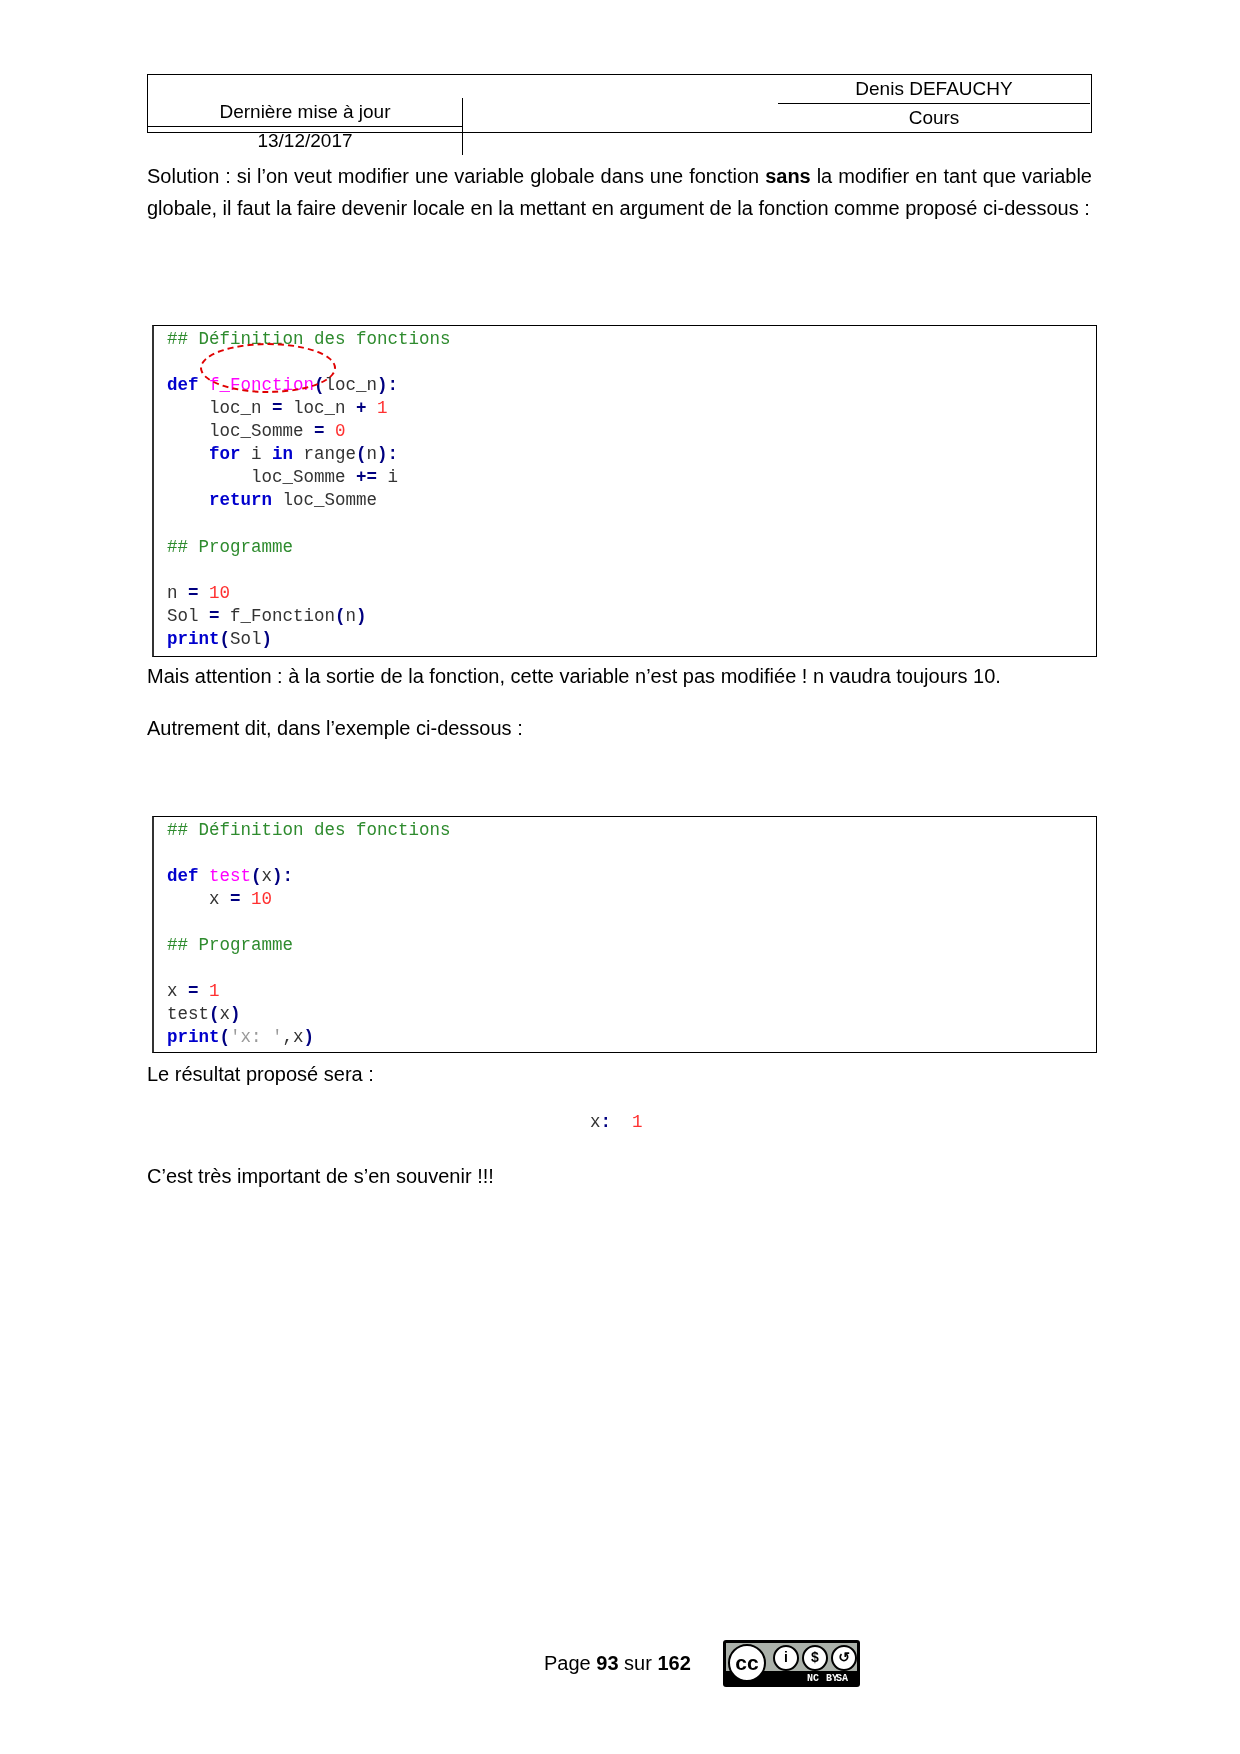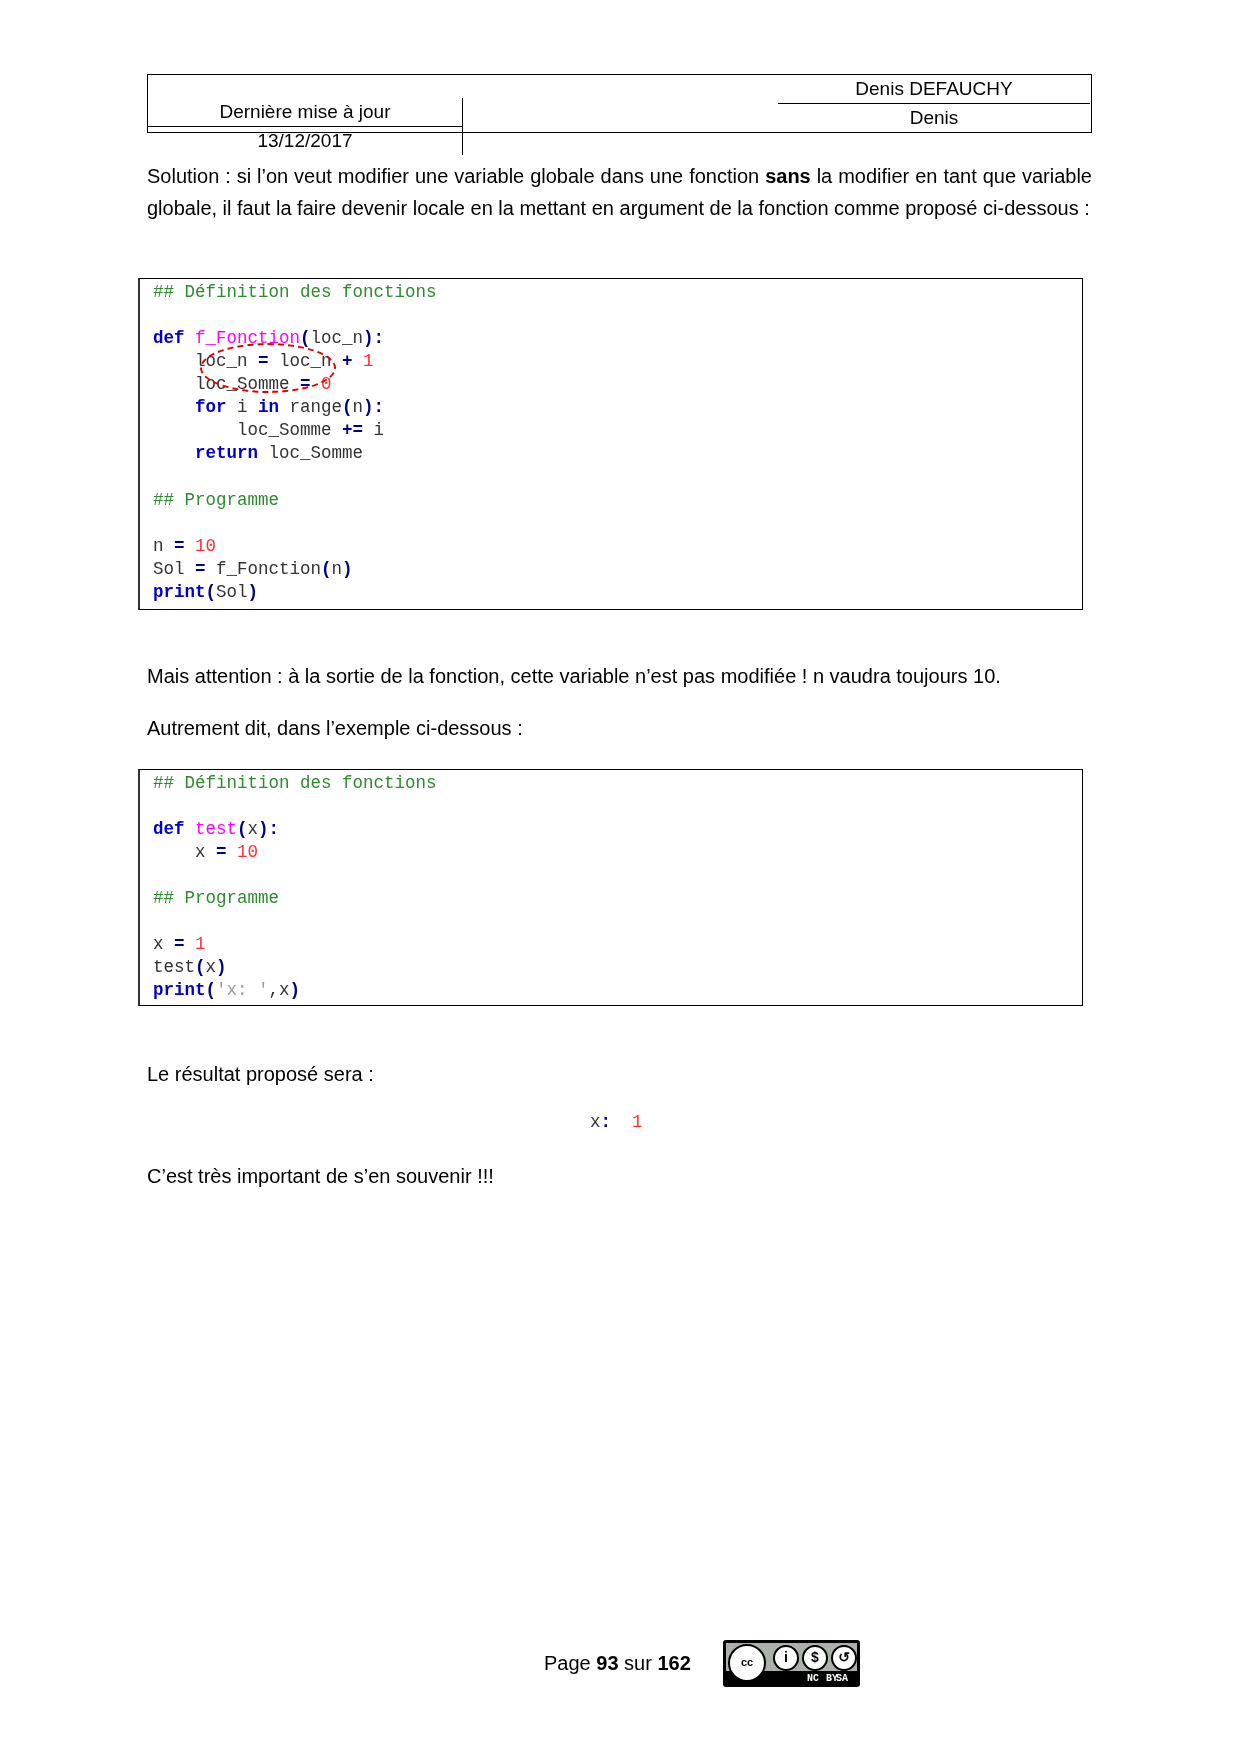--- a/index.html
+++ b/index.html
@@ -11,56 +11,56 @@
   .hdr .c1 { left:0; width:315px; border-right:1.5px solid #000;margin-top:23px; }
   .hdr .c2 { left:315px; width:315px; border-right:1.5px solid #000; }
   .hdr .c3 { left:630px; width:312px; }
   .hdr .cell { position:absolute; left:0; width:100%; text-align:center;
                font-size:19px; line-height:28px; }
   .hdr .top { top:0; height:29px; border-bottom:1.5px solid #000; box-sizing:border-box; }
   .hdr .bot { top:29px; height:28px; }
   .hdr .c2 .top { border-bottom:none; }
   .p { position:absolute; left:147px; width:945px; font-size:20px; line-height:32px;
        text-align:justify; }
-  .code { position:absolute; left:138px; width:945px; border:1.5px solid #000;
-          box-sizing:border-box; border-left:2px solid #333; }
+  .code { position:absolute; left:152px; width:945px; border:1.5px solid #000;
+          box-sizing:border-box; border-left:2px solid #333;margin-top:47px; }
   .code .ln { position:absolute; left:13px; font-family:"Liberation Mono", monospace;
               font-size:17.5px; line-height:22px; white-space:pre; color:#333; }
   .cm { color:#2e8b2e; }
   .kw { color:#0000cd; font-weight:bold; }
   .op { color:#000080; font-weight:bold; }
   .fn { color:#ff00ff; }
   .num { color:#ff3030; }
   .str { color:#9a9a9a; }
   .ellipse { position:absolute; left:200px; top:343px; width:136px; height:50px;
              border:2.5px dashed #e00000; border-radius:50%; box-sizing:border-box; }
   .result { position:absolute; left:590px; top:1112px; font-family:"Liberation Mono", monospace;
             font-size:17.5px; white-space:pre; color:#333; }
   .footer { position:absolute; top:1652px; left:544px; font-size:20px; }
   .cc { position:absolute; left:723px; top:1640px; width:137px; height:47px;
         background:#000; border-radius:3px; }
   .cc .band { position:absolute; left:3px; top:3px; width:131px; height:28px; background:#abb1aa; }
   .cc .circ { position:absolute; border-radius:50%; background:#fff; border:2.5px solid #000;
               box-sizing:border-box; text-align:center; font-weight:bold; color:#000; }
-  .cc .big { left:5px; top:4px; width:38px; height:38px; font-size:11px; line-height:33px; }
+  .cc .big { left:5px; top:4px; width:38px; height:38px; font-size:21px; line-height:33px; }
   .cc .sm { top:5px; width:26px; height:26px; font-size:14px; line-height:21px; }
   .cc .lbl { position:absolute; top:33px; font-family:"Liberation Mono", monospace;
              font-size:10px; color:#fff; font-weight:bold; }
 </style>
 </head>
 <body>
 
 <div class="hdr">
   <div class="col c1">
     <div class="cell top">Dernière mise à jour</div>
     <div class="cell bot">13/12/2017</div>
   </div>
   <div class="col c3">
     <div class="cell top">Denis DEFAUCHY</div>
-    <div class="cell bot">Denis</div>
+    <div class="cell bot">Cours</div>
   </div>
 </div>
 
 <div class="p" style="top:160px;"><span>Solution : si l’on veut modifier une variable globale dans une fonction </span><b>sans</b><span> la modifier en tant que variable globale, il faut la faire devenir locale en la mettant en argument de la fonction comme proposé ci-dessous :</span></div>
 
 <div class="code" style="top:278px;height:332px;">
   <div class="ln" style="top:2px;"><span class="cm">## Définition des fonctions</span></div>
   <div class="ln" style="top:48px;"><span class="kw">def</span> <span class="fn">f_Fonction</span><span class="op">(</span><span>loc_n</span><span class="op">):</span></div>
   <div class="ln" style="top:71px;">    <span>loc_n </span><span class="op">=</span><span> loc_n </span><span class="op">+</span><span class="num"> 1</span></div>
   <div class="ln" style="top:94px;">    <span>loc_Somme </span><span class="op">=</span><span class="num"> 0</span></div>

